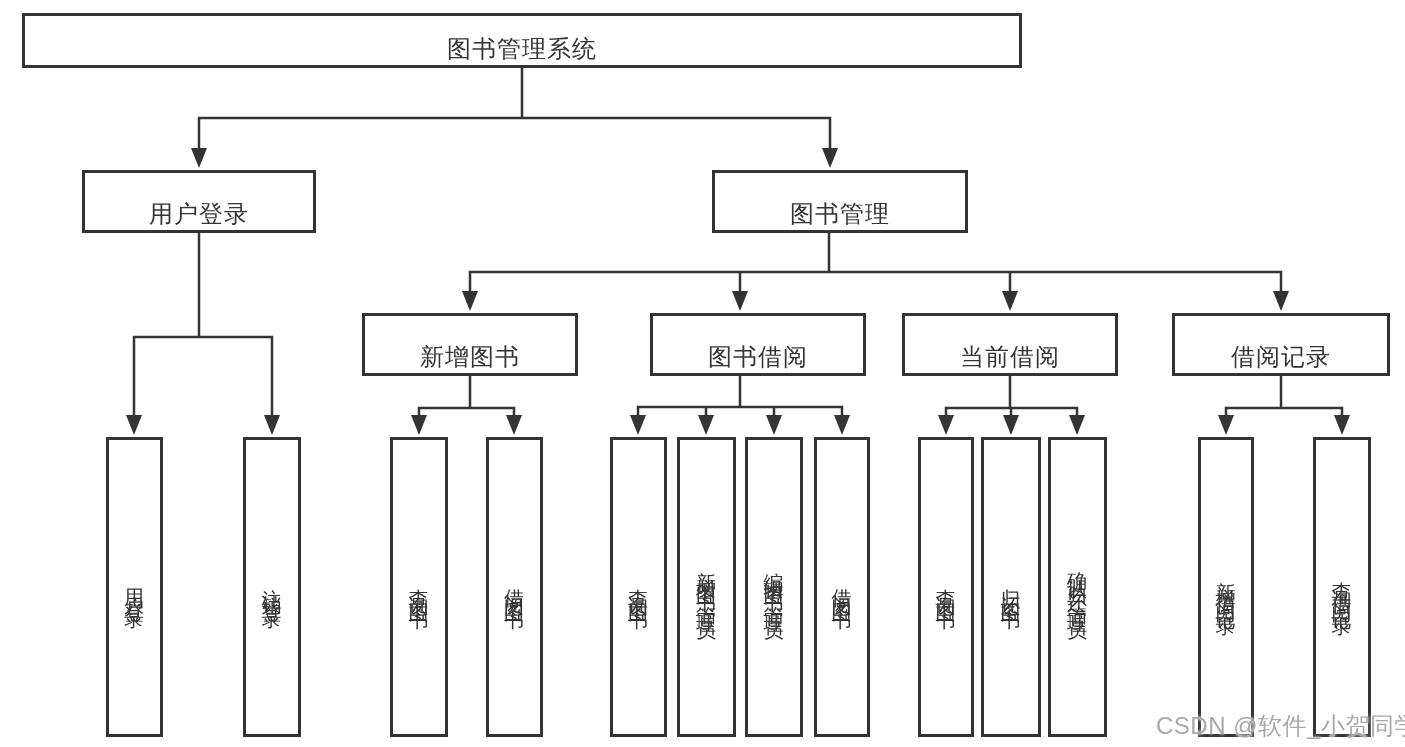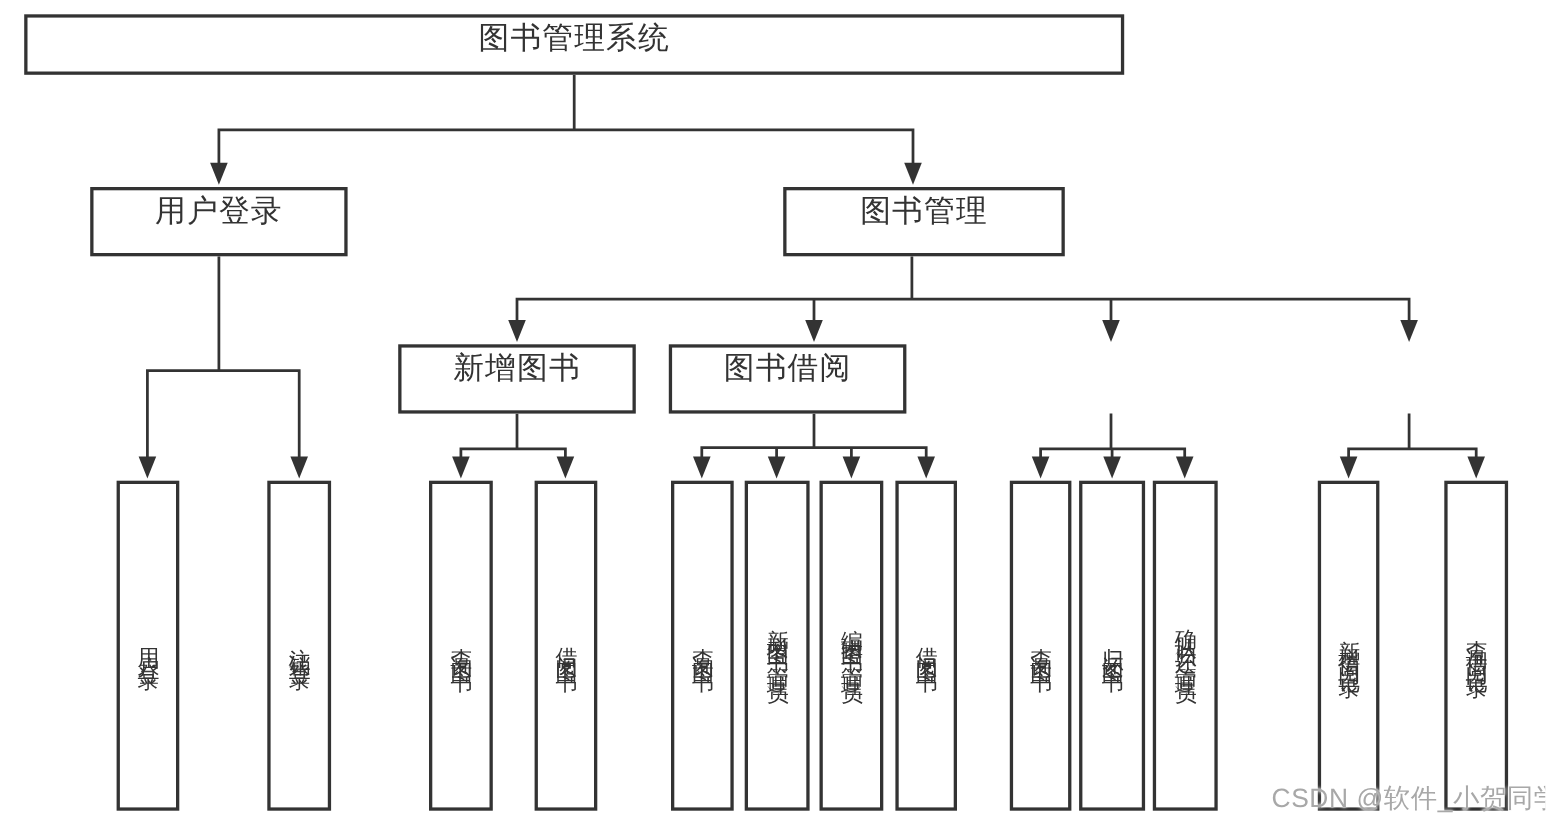--- a/index.html
+++ b/index.html
@@ -10,22 +10,22 @@
     overflow:hidden;
     font-family:"Liberation Sans","DejaVu Sans",sans-serif;
     color:#333333;
   }
   #wires{position:absolute;left:0;top:0;pointer-events:none;}
   .box{
     position:absolute;
     box-sizing:border-box;
     border:3px solid #333333;
     background:#ffffff;
-    display:flex;align-items:flex-start;justify-content:center;
-    font-size:28px;
+    display:flex;align-items:flex-end;justify-content:center;
+    font-size:24px;
     letter-spacing:1px;
     white-space:nowrap;
   }
   .leaf{
     position:absolute;
     box-sizing:border-box;
     border:3px solid #333333;
     background:#ffffff;
     top:437px;height:300px;
     display:flex;align-items:center;justify-content:center;
@@ -38,21 +38,21 @@
     line-height:1;
     white-space:nowrap;
   }
   
   #n-root{left:22px;top:13px;width:1000px;height:55px;}
   
   #n-login{left:82px;top:170px;width:234px;height:63px;}
   #n-mgmt{left:712px;top:170px;width:256px;height:63px;}
   
   #n-newbook{left:362px;top:313px;width:216px;height:63px;}
-  #n-bookborrow{left:608px;top:313px;width:216px;height:63px;}
+  #n-bookborrow{left:650px;top:313px;width:216px;height:63px;}
   #n-current{left:902px;top:313px;width:216px;height:63px;}
   #n-records{left:1172px;top:313px;width:218px;height:63px;}
   
   #lf-userlogin{left:106px;width:57px;}
   #lf-logout{left:243px;width:58px;}
   #lf-nbquery{left:390px;width:58px;}
   #lf-nbborrow{left:486px;width:57px;}
   #lf-bbquery{left:610px;width:57px;}
   #lf-bbadd{left:677px;width:59px;}
   #lf-bbedit{left:745px;width:58px;}
@@ -121,20 +121,26 @@
   <div class="box" id="n-mgmt">
     <span>图书管理</span>
   </div>
 
   <div class="box" id="n-newbook">
     <span>新增图书</span>
   </div>
   <div class="box" id="n-bookborrow">
     <span>图书借阅</span>
   </div>
+  <div class="box" id="n-current">
+    <span>当前借阅</span>
+  </div>
+  <div class="box" id="n-records">
+    <span>借阅记录</span>
+  </div>
 
   <div class="leaf" id="lf-userlogin">
     <span class="vtext">用户登录</span>
   </div>
   <div class="leaf" id="lf-logout">
     <span class="vtext">注销登录</span>
   </div>
 
   <div class="leaf" id="lf-nbquery">
     <span class="vtext">查询图书</span>

